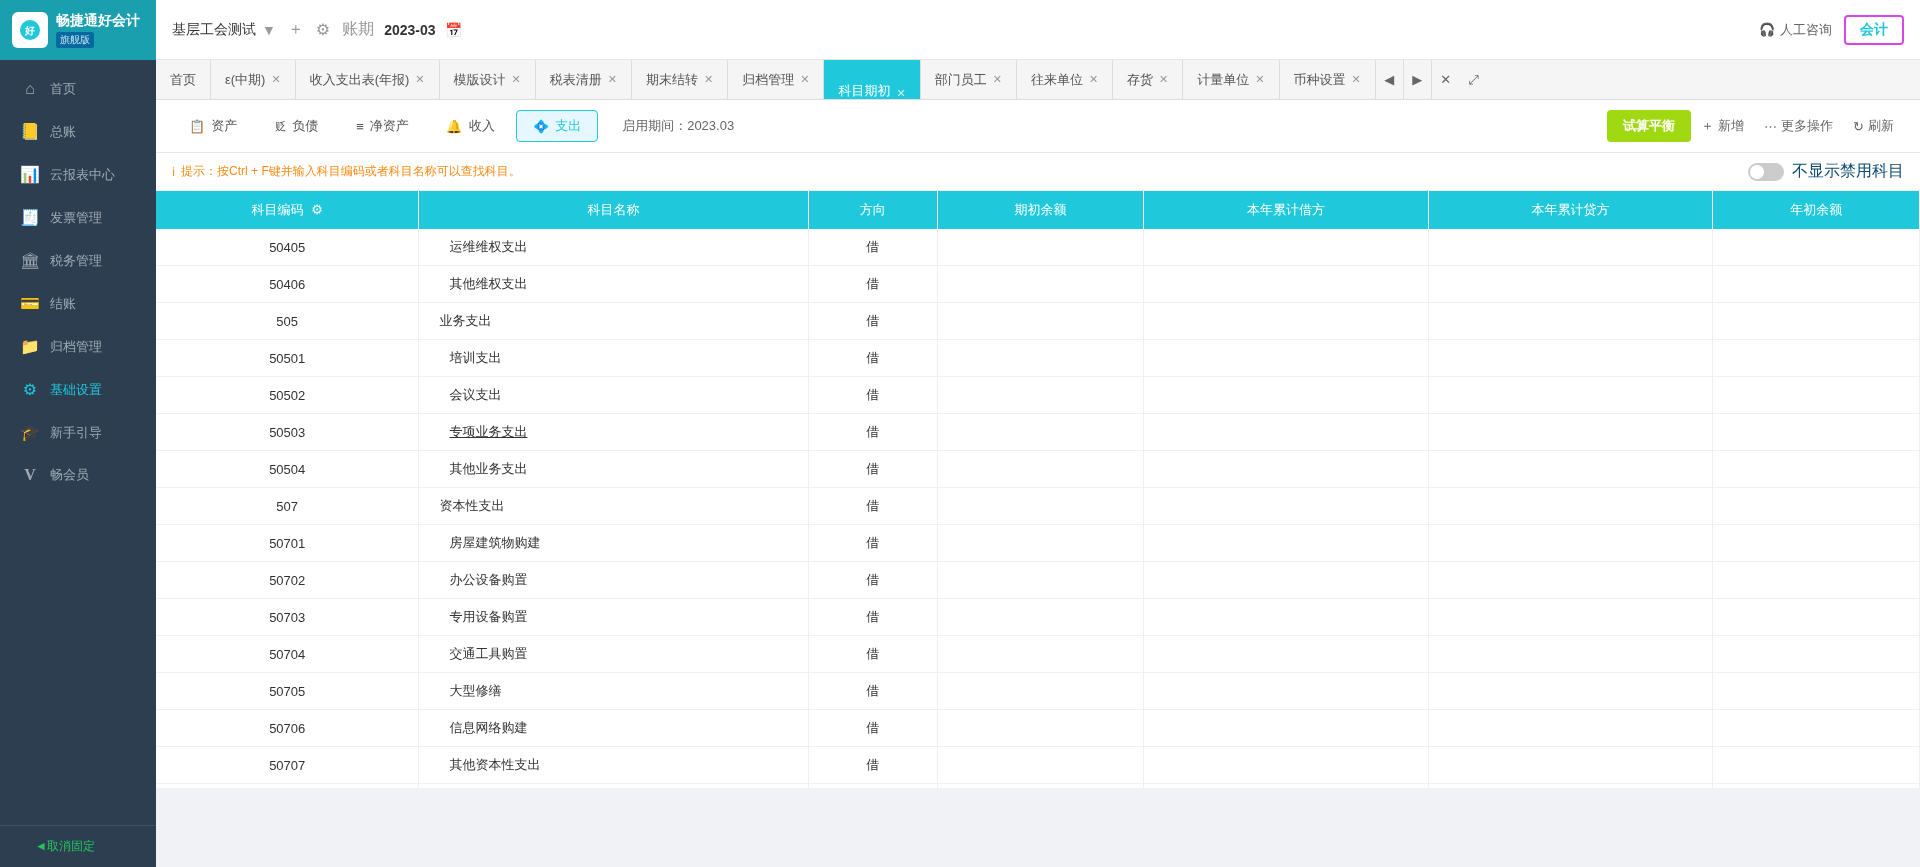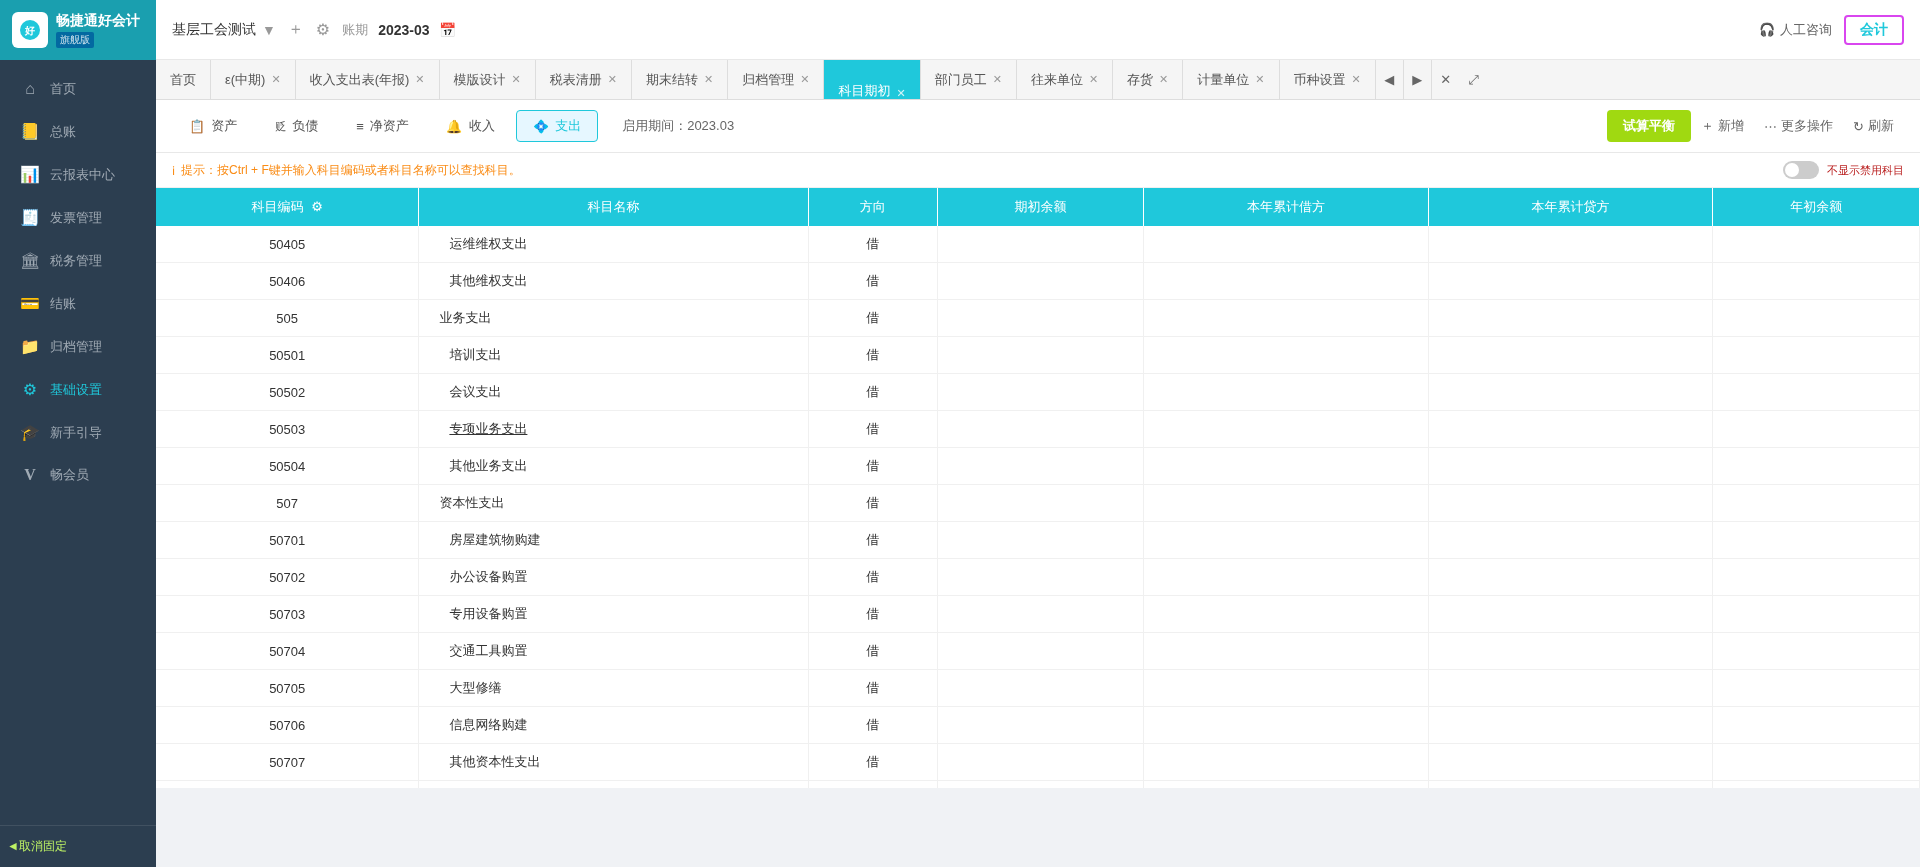--- a/index.html
+++ b/index.html
@@ -7,21 +7,21 @@
 
     
     .sidebar { width: 156px; background: #2c3e50; display: flex; flex-direction: column; height: 867px; flex-shrink: 0; }
     .sidebar-logo { background: #1a9faf; padding: 10px 12px; display: flex; align-items: center; gap: 8px; height: 60px; }
     .sidebar-logo-icon { width: 36px; height: 36px; background: white; border-radius: 6px; display: flex; align-items: center; justify-content: center; }
     .sidebar-nav { flex: 1; padding: 8px 0; }
     .sidebar-item { display: flex; align-items: center; gap: 10px; padding: 12px 20px; color: #a0aab4; cursor: pointer; }
     .sidebar-item.active { color: #1fc8db; }
     .sidebar-item .nav-icon { font-size: 16px; width: 20px; text-align: center; }
     .sidebar-item .nav-label { font-size: 13px; }
-    .sidebar-footer { padding: 12px 7px; color: #bef264; cursor: pointer; display: flex; align-items: center; gap: 6px; font-size: 12px; border-top: 1px solid rgba(255,255,255,0.1); }
+    .sidebar-footer { padding: 12px 35px; color: #22c55e; cursor: pointer; display: flex; align-items: center; gap: 6px; font-size: 12px; border-top: 1px solid rgba(255,255,255,0.1); }
 
     
     .main { flex: 1; display: flex; flex-direction: column; height: 788px; overflow: hidden; }
 
     
     .topbar { height: 60px; background: white; display: flex; align-items: center; padding: 0 16px; gap: 12px; border-bottom: 1px solid #e8e8e8; flex-shrink: 0; }
     .topbar-project { display: flex; align-items: center; gap: 6px; font-size: 14px; color: #333; }
     .topbar-period { display: flex; align-items: center; gap: 6px; font-size: 14px; color: #333; }
     .topbar-spacer { flex: 1; }
     .btn-service { display: flex; align-items: center; gap: 4px; color: #666; font-size: 13px; cursor: pointer; }
@@ -46,21 +46,21 @@
     .subtab.active { background: #e6f7ff; border-color: #1fc8db; color: #1fc8db; }
     .subtab-actions { margin-left: auto; display: flex; align-items: center; }
     .btn-balance { background: #a0d911; color: white; border: none; padding: 7px 16px; border-radius: 4px; font-size: 13px; cursor: pointer; font-weight: bold; }
     .btn-add { display: flex; align-items: center; gap: 4px; color: #666; font-size: 13px; cursor: pointer; padding: 6px 10px; }
     .btn-more { display: flex; align-items: center; gap: 4px; color: #666; font-size: 13px; cursor: pointer; padding: 6px 10px; }
     .btn-refresh { display: flex; align-items: center; gap: 4px; color: #666; font-size: 13px; cursor: pointer; padding: 6px 10px; }
 
     
     .hintbar { background: white; padding: 8px 16px; display: flex; align-items: center; justify-content: space-between; border-bottom: 1px solid #f0f0f0; flex-shrink: 0; }
     .hint-text { color: #fa8c16; font-size: 12px; display: flex; align-items: center; gap: 6px; }
-    .toggle-wrap { display: flex; align-items: center; gap: 8px; font-size: 11px; color: #b91c1c; }
+    .toggle-wrap { display: flex; align-items: center; gap: 8px; font-size: 16px; color: #0c4a6e; }
     .toggle { width: 36px; height: 18px; background: #ccc; border-radius: 9px; position: relative; cursor: pointer; }
     .toggle-knob { width: 14px; height: 14px; background: white; border-radius: 50%; position: absolute; top: 2px; left: 2px; }
 
     
     .table-wrap { flex: 1; overflow-y: auto; background: white; }
     .data-table { width: 100%; border-collapse: collapse; }
     .data-table thead th { background: #1fc8db; color: white; padding: 10px 8px; font-size: 13px; font-weight: normal; text-align: center; border-right: 1px solid rgba(255,255,255,0.2); position: sticky; top: 0; z-index: 10; }
     .data-table thead th:first-child { border-left: none; }
     .data-table tbody tr { border-bottom: 1px solid #f0f0f0; }
     .data-table tbody td { padding: 9px 8px; font-size: 13px; color: #333; text-align: center; border-right: 1px solid #f0f0f0; }
@@ -141,21 +141,21 @@
 <div class="main">
 
   <div class="topbar">
     <div class="topbar-project">
       <span>基层工会测试</span>
       <span style="color:#999;">▼</span>
     </div>
     <span style="color:#999;font-size:16px;cursor:pointer;">＋</span>
     <span style="color:#999;font-size:16px;cursor:pointer;">⚙</span>
     <div class="topbar-period">
-      <span style="color:#999;font-size:13px;text-align:right;">账期</span>
+      <span style="color:#999;font-size:16px;text-align:right;">账期</span>
       <span style="font-weight:bold;margin-left:4px;">2023-03</span>
       <span style="color:#1fc8db;margin-left:4px;cursor:pointer;">📅</span>
     </div>
     <div class="topbar-spacer"></div>
     <div class="btn-service">
       <span>🎧</span>
       <span>人工咨询</span>
     </div>
     <button class="btn-account">会计</button>
   </div>

